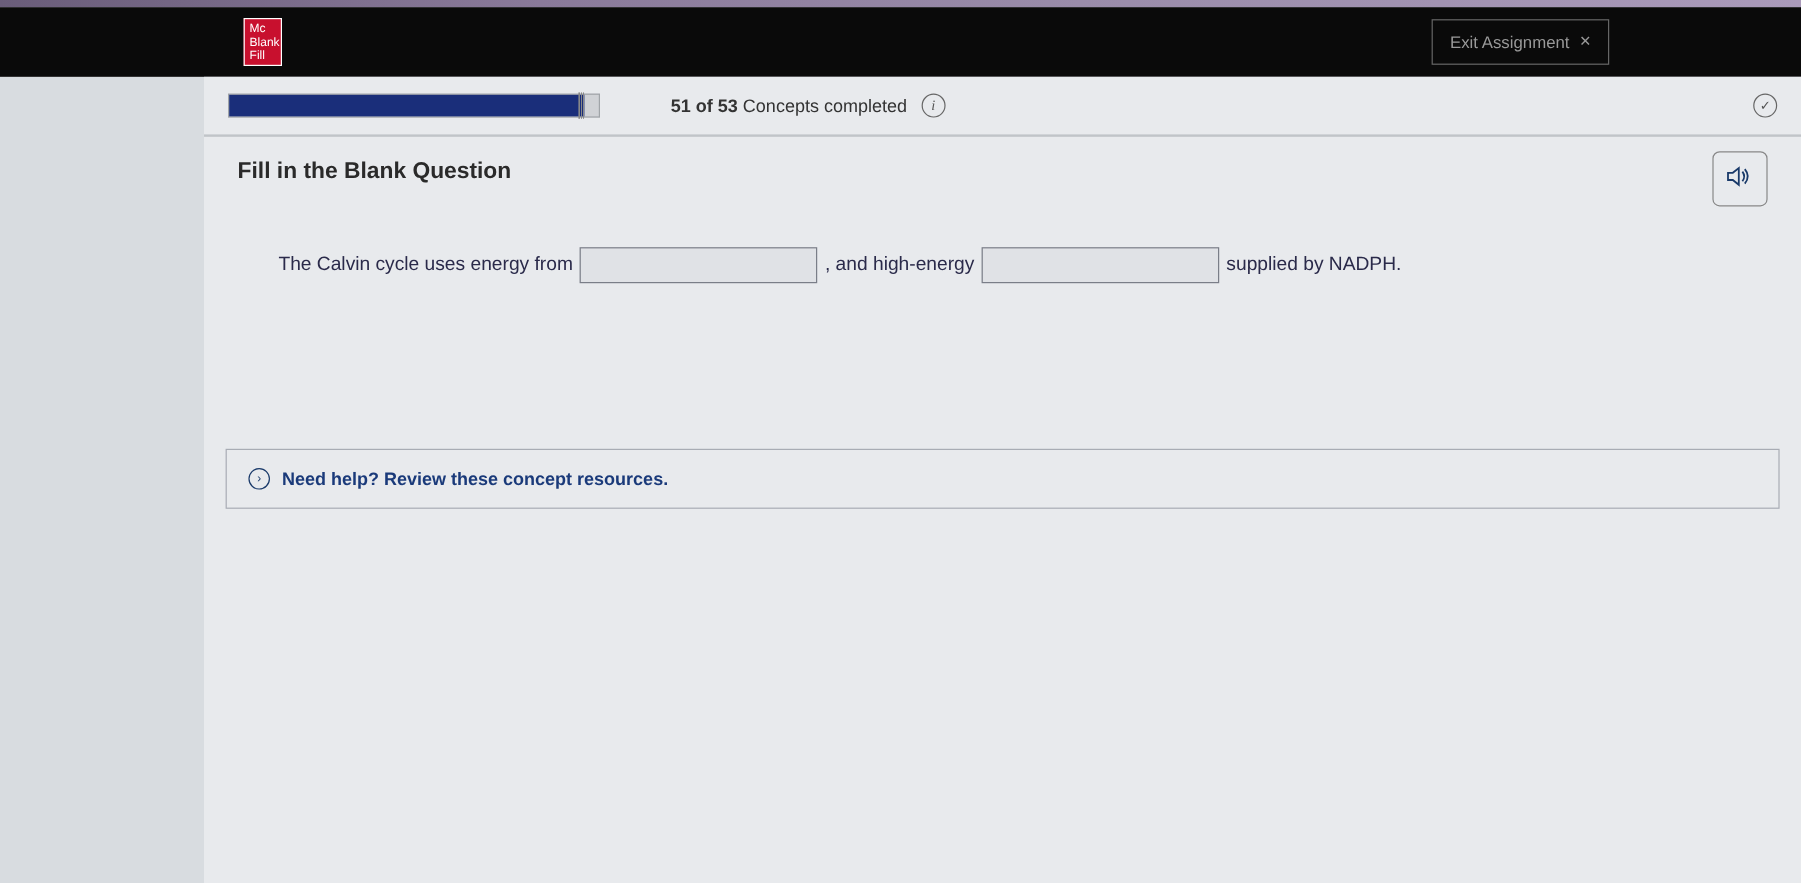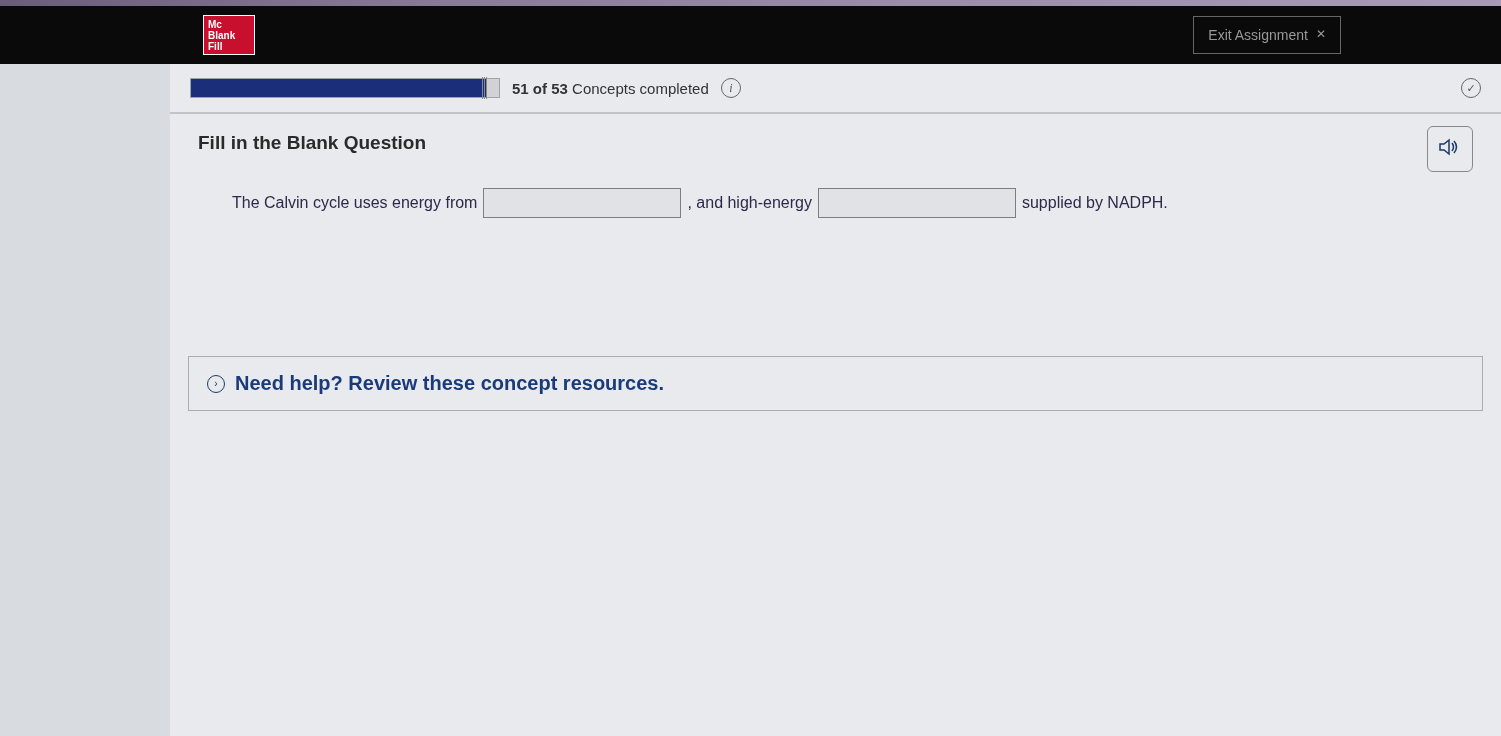--- a/index.html
+++ b/index.html
@@ -21,27 +21,27 @@
     }
     .dark-bar {
       height: 58px;
       background: #0a0a0a;
       display: flex;
       align-items: center;
       justify-content: space-between;
       padding: 0 160px 0 203px;
     }
     .logo {
-      width: 52px;
+      width: 32px;
       height: 40px;
       background: #c8102e;
       border: 1px solid #fff;
       color: #fff;
       font-size: 10px;
-      font-weight: bold;
+      font-weight: normal;
       line-height: 1.1;
       padding: 3px 4px;
       display: flex;
       flex-direction: column;
       justify-content: center;
     }
     .exit-btn {
       border: 1px solid #666;
       background: transparent;
       color: #999;
@@ -85,20 +85,21 @@
       position: absolute;
       right: 11px;
       top: -2px;
       bottom: -2px;
       width: 6px;
       background: repeating-linear-gradient(to right, #888 0, #888 1px, transparent 1px, transparent 2px);
     }
     .progress-text {
       font-size: 15px;
       color: #333;
+      margin-left: 47px;
     }
     .progress-text .bold {
       font-weight: bold;
     }
     .info-icon {
       width: 20px;
       height: 20px;
       border: 1.5px solid #666;
       border-radius: 50%;
       display: flex;
@@ -128,21 +129,21 @@
       color: #555;
     }
     .question-area {
       padding: 18px 28px;
       position: relative;
     }
     .question-title {
       font-size: 19px;
       font-weight: bold;
       color: #2a2a2a;
-      margin-bottom: 34px;
+      margin-bottom: 52px;
     }
     .audio-btn {
       position: absolute;
       right: 28px;
       top: 12px;
       width: 46px;
       height: 46px;
       border: 1px solid #888;
       border-radius: 6px;
       background: transparent;
@@ -189,21 +190,21 @@
       display: flex;
       align-items: center;
       justify-content: center;
       font-size: 10px;
       color: #1a3a6a;
       flex-shrink: 0;
     }
     .help-text {
       color: #1a3a7a;
       font-weight: bold;
-      font-size: 20px;
+      font-size: 15px;
     }
   </style>
 </head>
 <body>
 
 <div class="window-top"></div>
 
 <div class="dark-bar">
   <div class="logo">
     <span>Mc</span>

